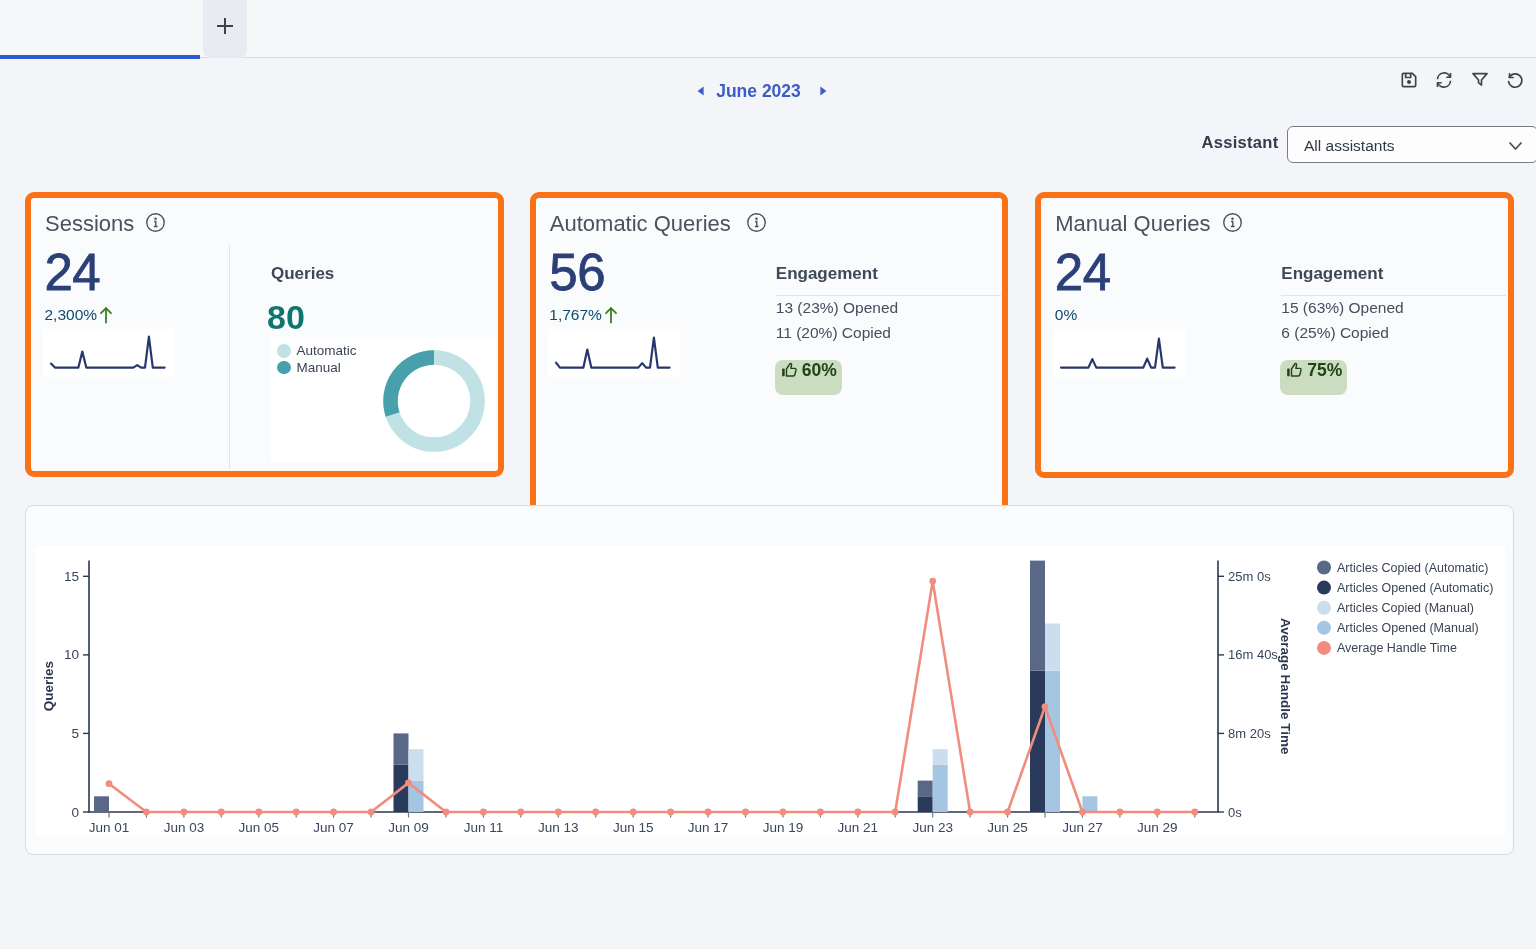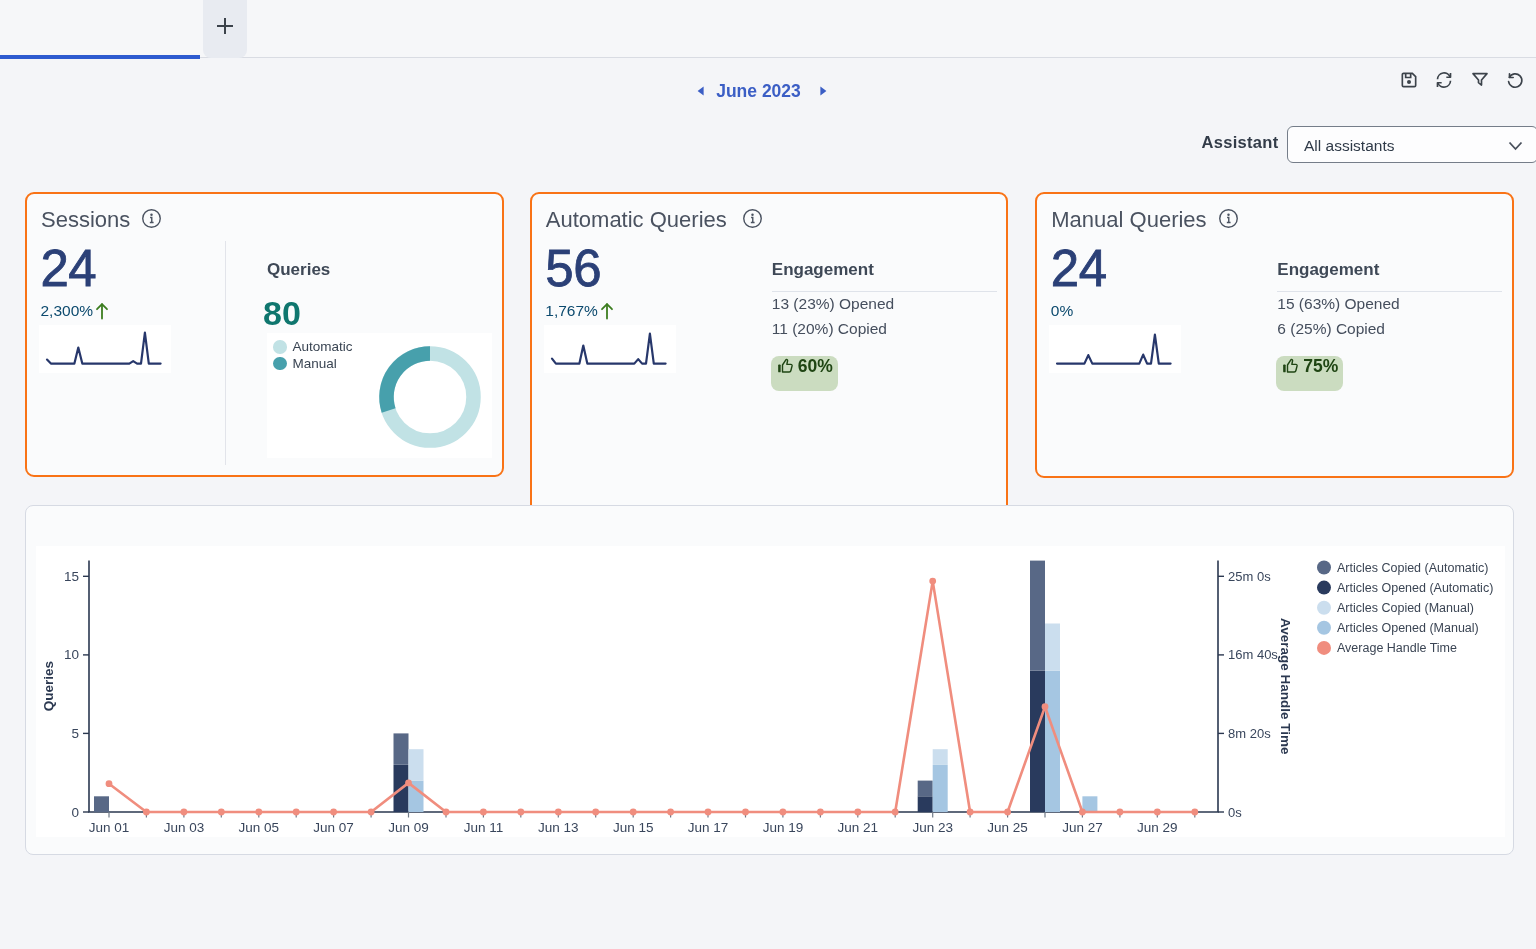--- a/index.html
+++ b/index.html
@@ -13,21 +13,21 @@
 #plustab svg { position:absolute; left:12px; top:16px; }
 .junewrap { position:absolute; left:0; width:1524px; text-align:center; top:73px;margin-top:8px; }
 .june { font-size:17.5px; font-weight:bold; color:#3b5ec5; margin:0 19px 0 12px; vertical-align:middle; }
 .icons { position:absolute; right:11px; top:70px; }
 .icons svg { margin-left:15.5px; vertical-align:top; }
 #asst { position:absolute; left:0; top:125.5px; width:1536px; height:37px;margin-left:24px; }
 #asst .lab { position:absolute; right:281.5px; top:7.5px; font-size:16.5px; font-weight:bold; color:#333c49; letter-spacing:.3px; }
 #asst .sel { position:absolute; left:1263px; top:0; width:251px; height:37px; background:#fdfdfe; border:1px solid #757d89; border-radius:6px; }
 #asst .sel .txt { position:absolute; left:16px; top:10px; font-size:15.5px; color:#2f3a48; }
 #asst .sel svg { position:absolute; right:14px; top:14px; }
-.card { position:absolute; background:#fafbfc; border:2px solid #f97316; border-radius:9px; }
+.card { position:absolute; background:#fafbfc; border:6px solid #f97316; border-radius:9px; }
 .ctitle { position:absolute; left:14px; top:13px; font-size:22px; color:#4a5260; }
 .cinfo { position:absolute; top:14px; }
 .bignum { position:absolute; left:13.5px; top:45px; font-size:51px; font-weight:normal; color:#2b4077; -webkit-text-stroke:0.8px #2b4077; letter-spacing:-0.5px; }
 .pct { position:absolute; left:13.5px; top:108px; font-size:15.5px; color:#0c4a6e; }
 .pct svg { vertical-align:-4px; margin-left:2px; }
 .sparkbox { position:absolute; left:12px; top:131.5px; width:132px; height:48px; background:#fff; }
 .vdiv { position:absolute; left:198px; top:47px; width:1px; height:224px; background:#e2e4ea; }
 .qbox { position:absolute; left:240px; top:139px; width:225px; height:125px; background:#fff; }
 .qhead, .ehead { position:absolute; left:240px; top:66px; font-size:17px; font-weight:bold; color:#3e4856; }
 .q80 { position:absolute; left:236px; top:100px; font-size:34px; color:#0f766e;font-weight:bold; }

